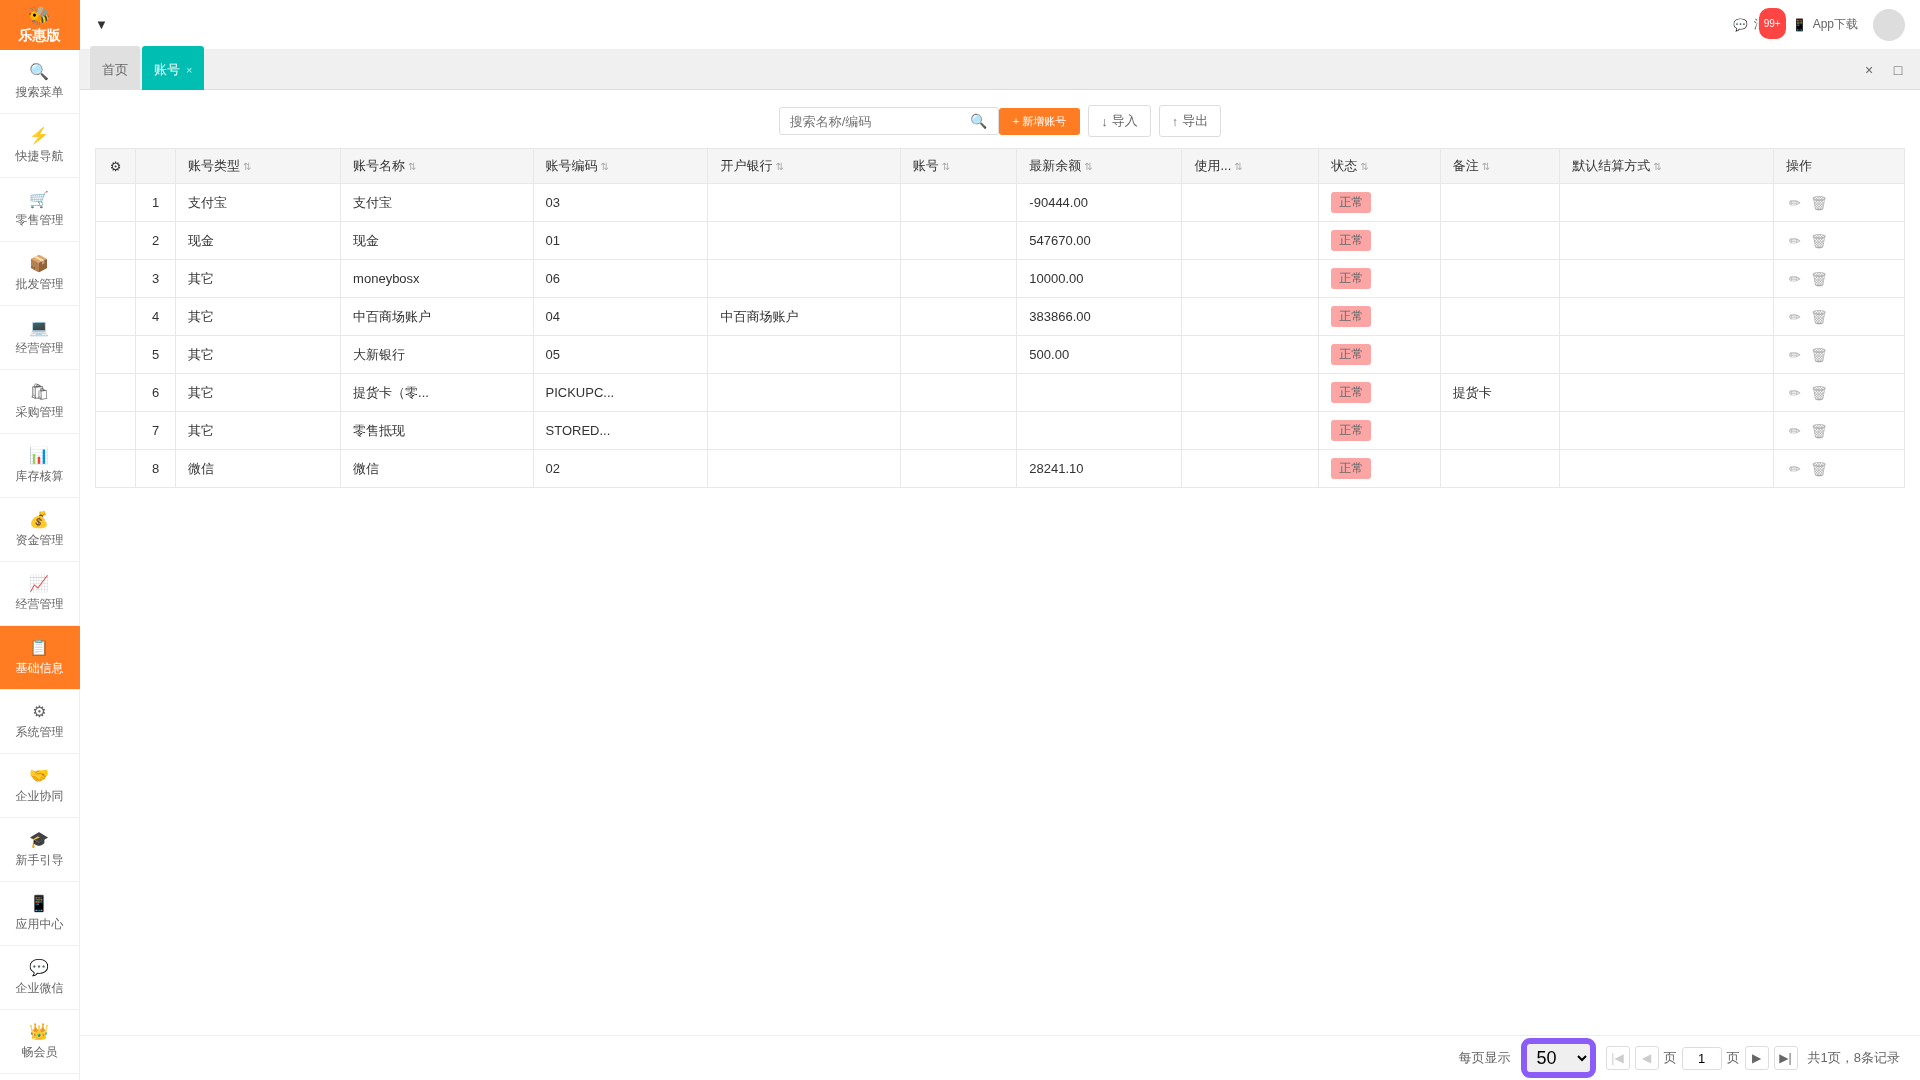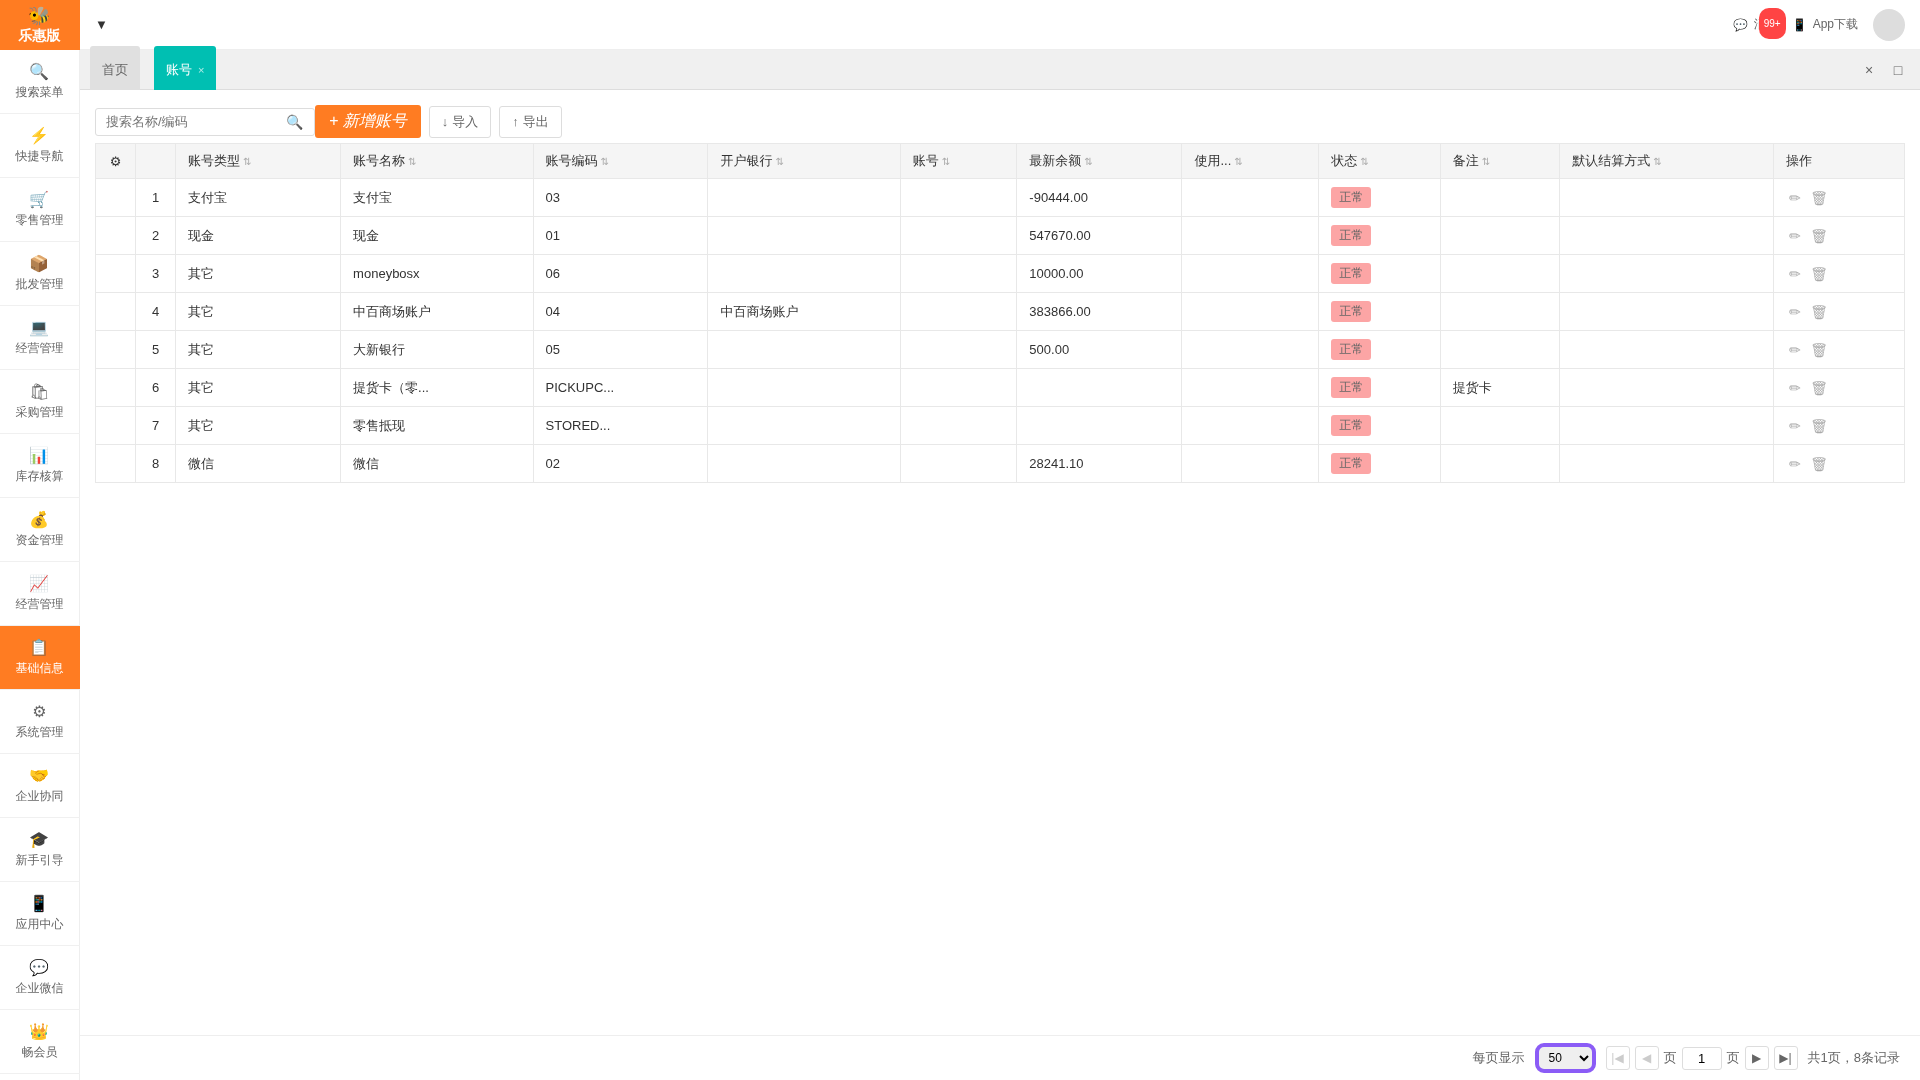--- a/index.html
+++ b/index.html
@@ -139,21 +139,21 @@
       height: 48px;
       padding: 16px 12px;
       display: flex;
       align-items: center;
       gap: 6px;
       cursor: pointer;
       border-radius: 3px 3px 0 0;
       font-size: 13px;
       color: #666;
       background: #e0e0e0;
-      margin-right: 14px;
+      margin-right: 2px;
     }
     .tab.active {
       background: #00bfb2;
       color: #fff;
     }
     .tab-close {
       font-size: 11px;
       cursor: pointer;
       opacity: 0.7;
     }
@@ -180,22 +180,22 @@
       padding: 15px;
       overflow: auto;
       display: flex;
       flex-direction: column;
     }
 
     
     .toolbar {
       display: flex;
       align-items: center;
-      justify-content: flex-start;
-      margin-bottom: 5px;
+      justify-content: center;
+      margin-bottom: 11px;
     }
     .search-box {
       display: flex;
       align-items: center;
       border: 1px solid #ddd;
       border-radius: 3px;
       padding: 5px 10px;
       width: 220px;
       background: #fff;
     }
@@ -215,25 +215,24 @@
       gap: 8px;
       align-items: center;
     }
     .btn-primary {
       background: #ff7c22;
       color: #fff;
       border: none;
       border-radius: 3px;
       padding: 6px 14px;
       cursor: pointer;
-      font-size: 16px;
+      font-size: 11px;
       display: flex;
       align-items: center;
       gap: 4px;
-      font-style: italic;
     }
     .btn-outline {
       background: #fff;
       color: #666;
       border: 1px solid #ddd;
       border-radius: 3px;
       padding: 6px 12px;
       cursor: pointer;
       font-size: 13px;
       display: flex;
@@ -300,24 +299,24 @@
       display: flex;
       align-items: center;
       justify-content: flex-end;
       padding: 0 20px;
       gap: 10px;
       font-size: 13px;
       color: #666;
       flex-shrink: 0;
     }
     .page-size-select {
-      border: 4px solid #8b5cf6;
+      border: 6px solid #8b5cf6;
       border-radius: 9px;
       padding: 3px 6px;
-      font-size: 12px;
+      font-size: 18px;
     }
     .pagination {
       display: flex;
       align-items: center;
       gap: 5px;
     }
     .pagination-btn {
       width: 24px;
       height: 24px;
       border: 1px solid #ddd;

